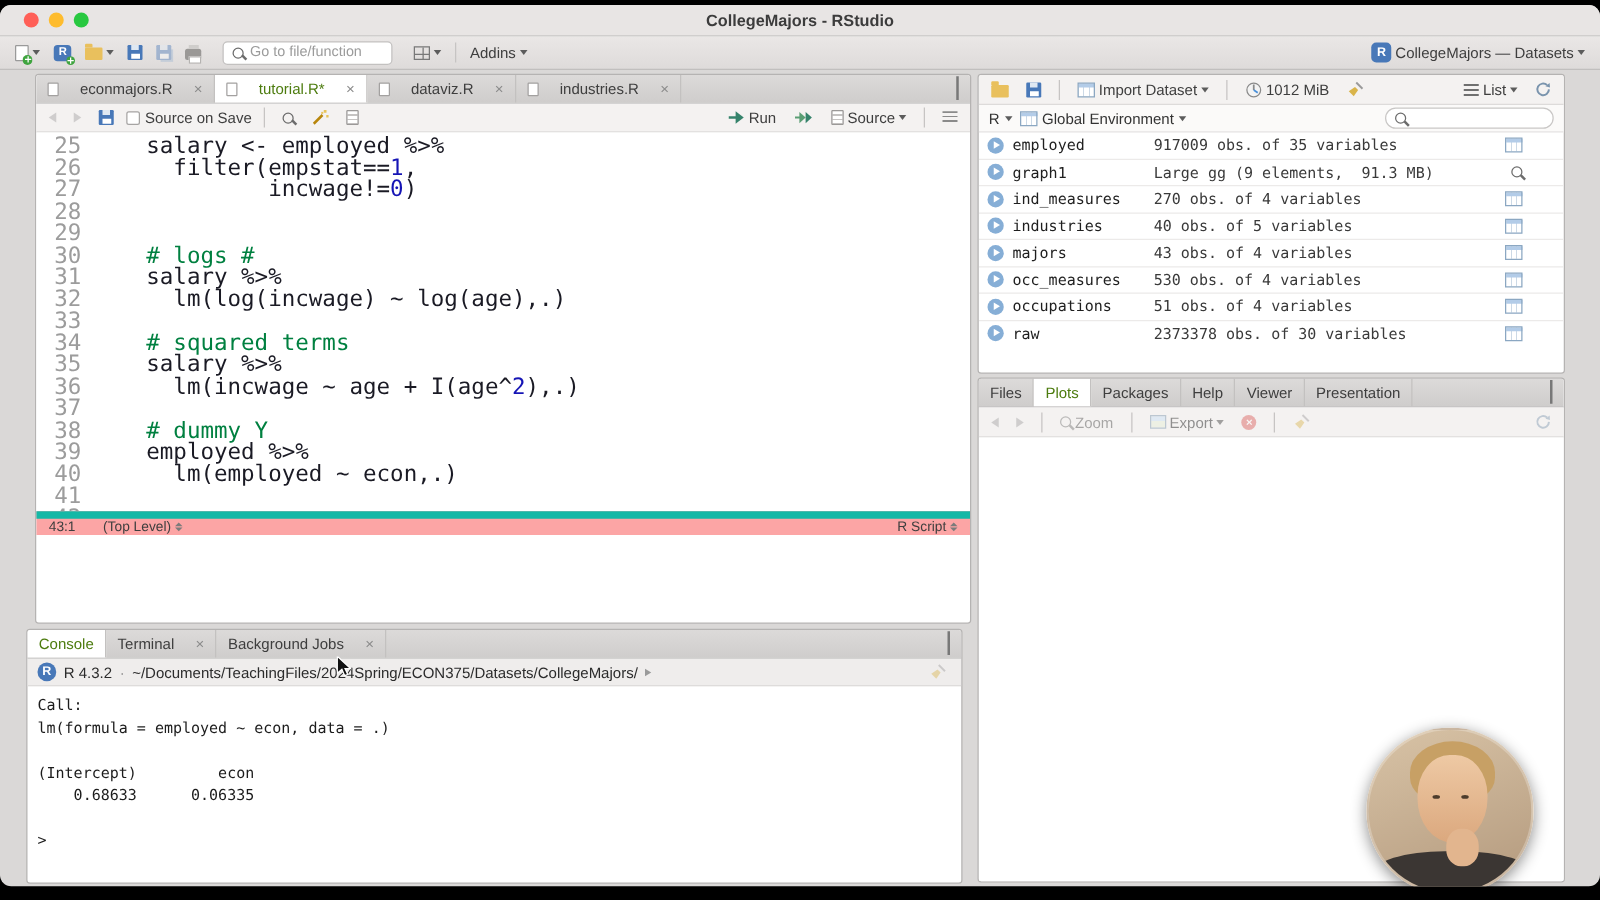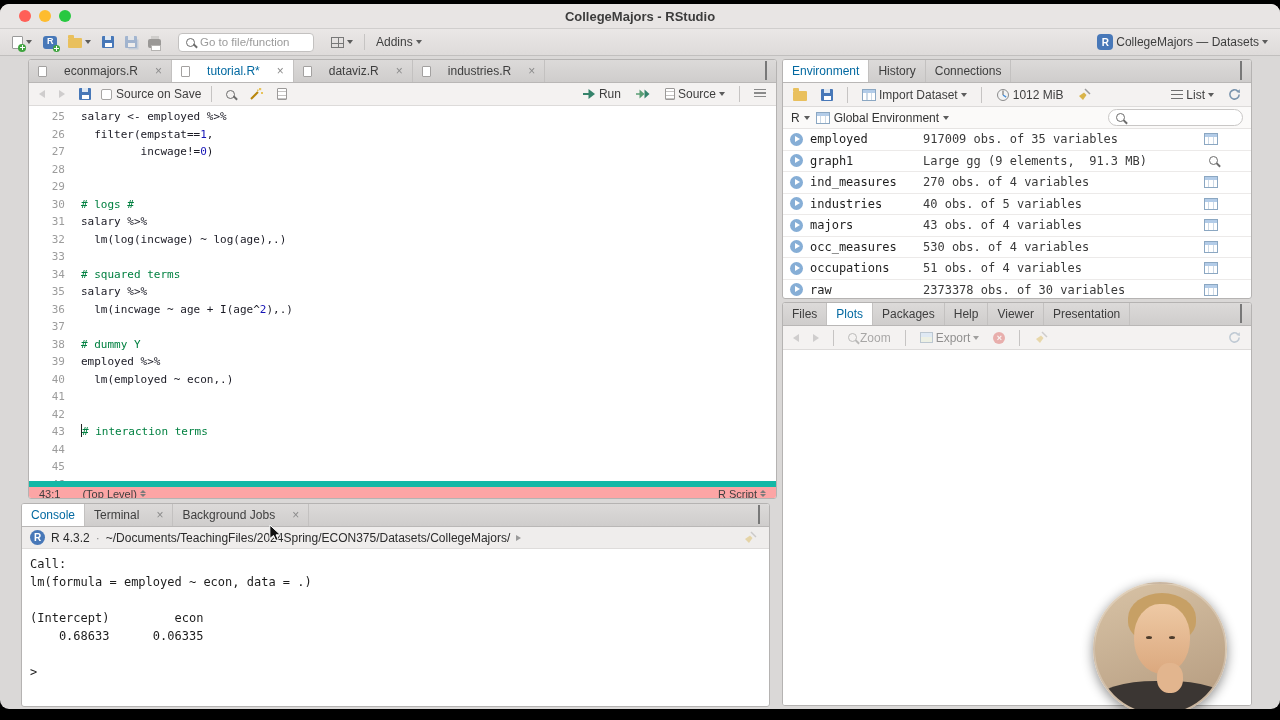--- a/index.html
+++ b/index.html
@@ -71,32 +71,32 @@
   
   .workspace{position:absolute;left:0;top:52px;width:1280px;height:653px;}
   .pane{position:absolute;background:#fff;border:1px solid #b5b3b2;border-radius:3px;overflow:hidden;}
   #source-pane{left:28px;top:3px;width:749px;height:440px;}
   #console-pane{left:21px;top:447px;width:749px;height:204px;}
   #env-pane{left:782px;top:3px;width:470px;height:240px;}
   #plots-pane{left:782px;top:246px;width:470px;height:404px;}
 
   .tabbar{height:23px;background:linear-gradient(#dcdad9,#cfcdcc);border-bottom:1px solid #b9b7b6;display:flex;align-items:stretch;}
   .tab{display:flex;align-items:center;gap:17px;padding:0 9px;font-size:12px;color:#3e3e3e;border-right:1px solid #c3c1c0;white-space:nowrap;}
-  .tab.active{background:#fff;color:#0369a1;align-items:center;}
+  .tab.active{background:#fff;color:#4d7c0f;align-items:center;}
   .tab-close::before{content:"×";color:#8b8b8b;font-size:12px;}
   .pane-ctrls{margin-left:auto;display:flex;align-items:center;gap:9px;padding:0 9px;}
   .i-min{width:10px;height:2px;background:#787878;border-radius:1px;}
   .i-max{width:9px;height:8px;border:1.5px solid #787878;}
 
   .mini-toolbar{background:#f4f2f1;border-bottom:1px solid #dddbda;display:flex;align-items:center;padding:0 6px;gap:6px;font-size:12px;color:#3e3e3e;}
   #source-toolbar{height:23px;} #env-toolbar{height:24px;} #plots-toolbar{height:24px;}
   .tool-group{display:flex;align-items:center;gap:4px;}
 
   
-  .editor{display:flex;height:375px;background:#fff;font-family:"DejaVu Sans Mono",monospace;font-size:11px;line-height:17.5px;overflow:hidden;}
+  .editor{display:flex;height:303px;background:#fff;font-family:"DejaVu Sans Mono",monospace;font-size:18px;line-height:17.5px;overflow:hidden;gap:36px;}
   .gutter{width:46px;flex:none;text-align:right;padding:2px 10px 0 0;color:#9c9c9c;}
   .gutter div{height:17.5px;}
   .codecol{flex:1;padding:2px 0 0 6px;white-space:pre;position:relative;}
   .code-line{height:17.5px;}
   .tk-p{color:var(--code-plain);} .tk-c{color:var(--code-comment);} .tk-n{color:var(--code-number);}
   .text-caret{display:inline-block;width:1px;height:13px;background:#222;vertical-align:-2px;}
 
   .statusbar{height:19px;border-top:6px solid #14b8a6;background:#fca5a5;display:flex;align-items:center;font-size:11px;color:#3e3e3e;padding:0 10px;}
   .statusbar .scope{margin-left:22px;display:flex;align-items:center;}
   .statusbar .ftype{margin-left:auto;display:flex;align-items:center;}
@@ -348,35 +348,20 @@
           <svg class="ic" width="14" height="14" viewBox="0 0 14 14">
               <line x1="8" y1="1" x2="13" y2="6" stroke="#9a9a9a" stroke-width="1.5"></line>
               <path d="M2 8 L6 12 L9.5 7 L7 4.5 Z" fill="#d9b44a"></path>
             </svg>
         </span>
       </div>
       <div class="console-body" id="console-output"><div class="c-line">Call:</div><div class="c-line">lm(formula = employed ~ econ, data = .)</div><div class="c-line"></div><div class="c-line">(Intercept)         econ</div><div class="c-line">    0.68633      0.06335</div><div class="c-line"></div><div class="c-line">&gt;</div></div>
     </section>
 
     <section class="pane" id="env-pane">
-      <div class="tabbar" id="env-tabs">
-          <div class="tab active">
-            <span class="tab-label">Environment</span>
-          </div>
-          <div class="tab">
-            <span class="tab-label">History</span>
-          </div>
-          <div class="tab">
-            <span class="tab-label">Connections</span>
-          </div>
-          <span class="pane-ctrls">
-            <span><span class="i-min"></span></span>
-            <span><span class="i-max"></span></span>
-          </span>
-        </div>
       <div class="mini-toolbar" id="env-toolbar">
         <span class="tb-btn">
             <span class="i-folder"></span>
           </span>
         <span class="tb-btn">
             <span class="i-floppy"></span>
           </span>
         <span class="tb-sep"></span>
         <span class="tb-btn">
           <span class="i-table"></span>

